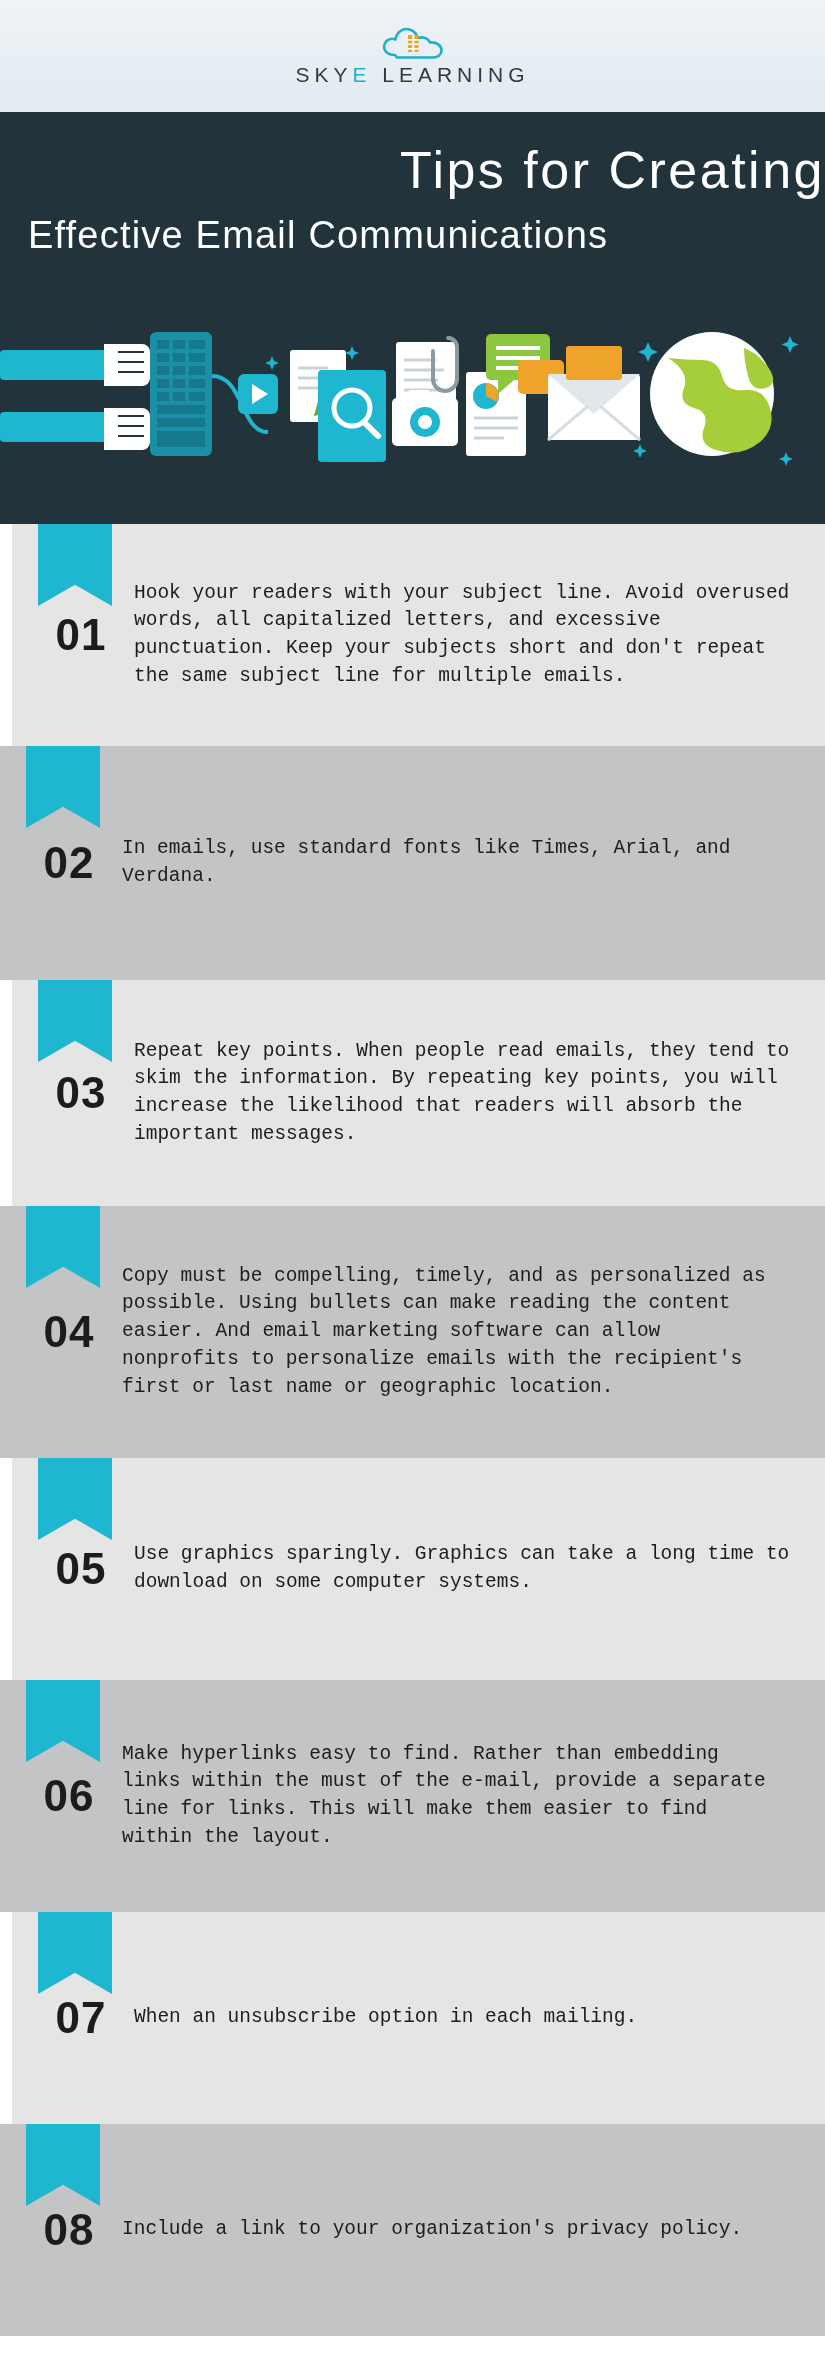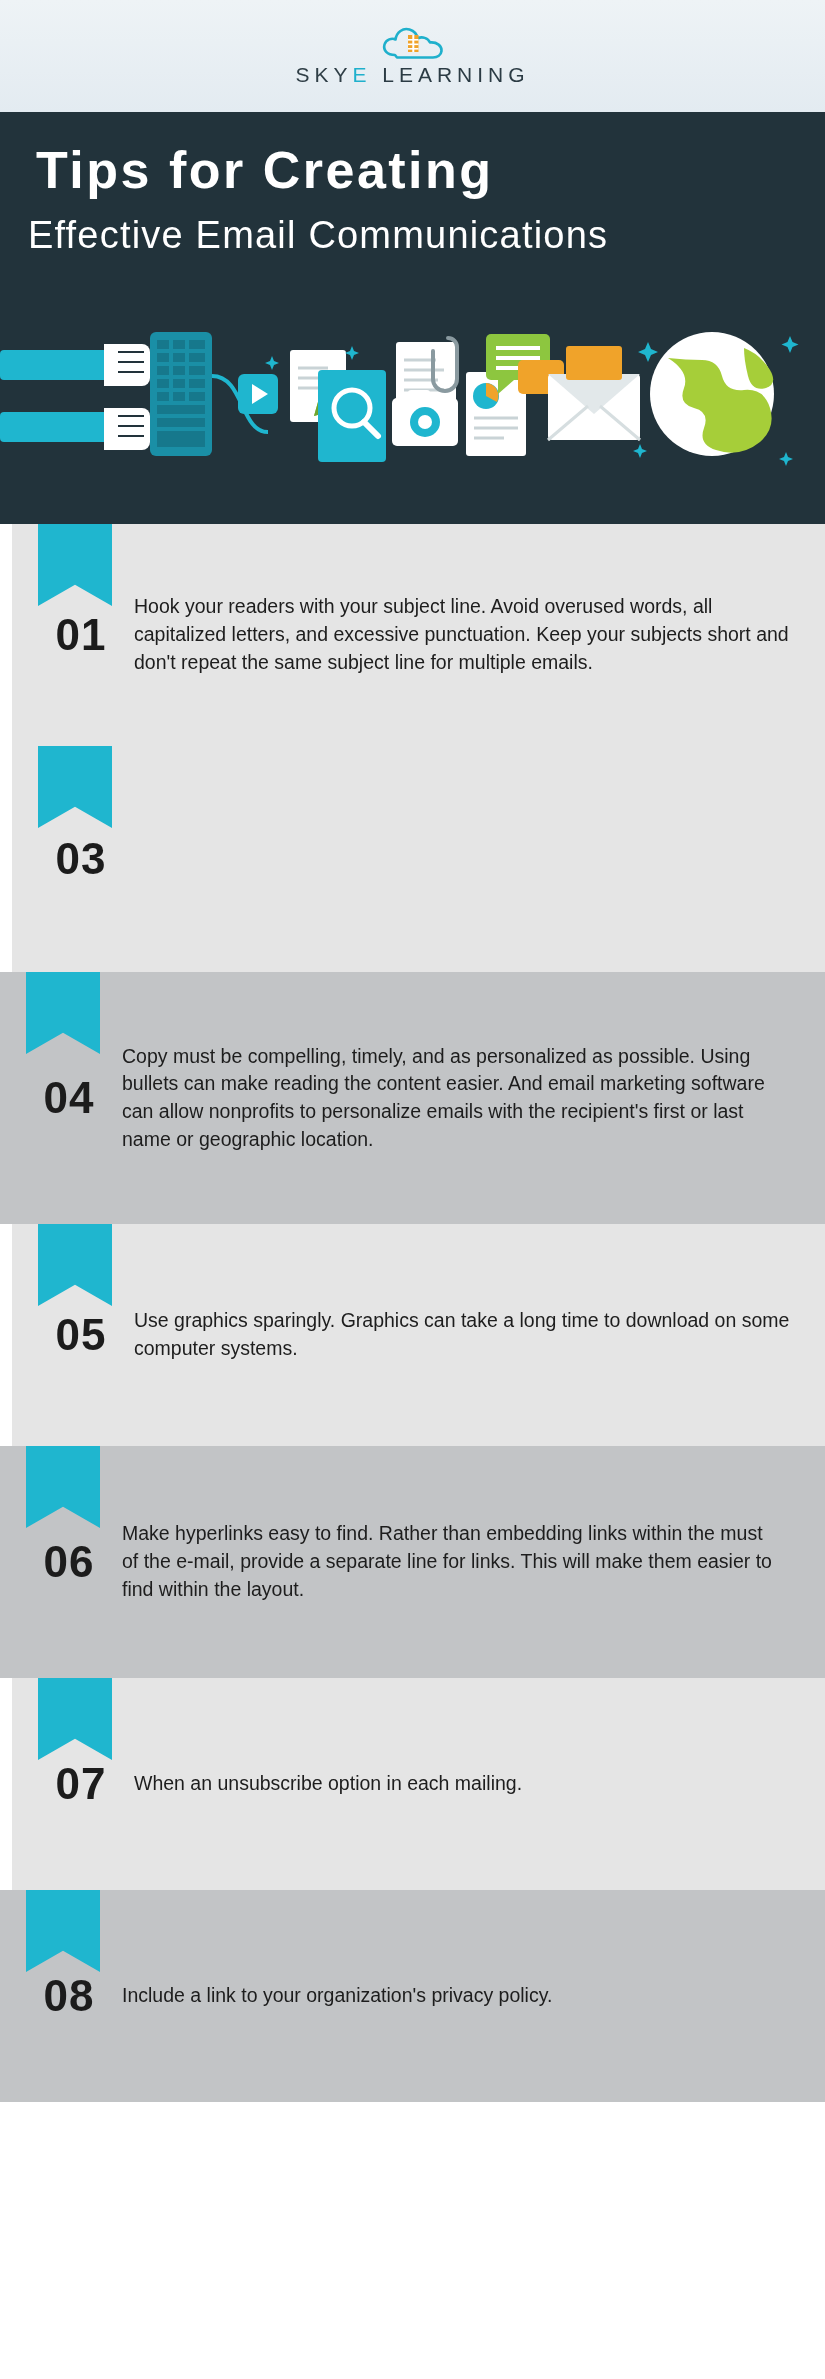--- a/index.html
+++ b/index.html
@@ -44,25 +44,26 @@
 
   
   .hero {
     background: #22333b;
     padding: 26px 0 0 0;
     position: relative;
     height: 412px;
   }
   .hero h1 {
     color: #ffffff;
-    font-weight: 700;
+    font-weight: 400;
     font-size: 52px;
     letter-spacing: 2.5px;
     padding-left: 36px;
     line-height: 1.25;
+    text-align: right;
   }
   .hero h2 {
     color: #ffffff;
     font-weight: 300;
     font-size: 38px;
     letter-spacing: 1.2px;
     padding-left: 28px;
     margin-top: 8px;
     line-height: 1.3;
   }
@@ -106,20 +107,21 @@
     letter-spacing: 1px;
     padding-left: 16px;
   }
   .tip-text {
     flex: 1 1 auto;
     font-size: 19.5px;
     line-height: 1.42;
     color: #1d1d1d;
     padding: 26px 4px 26px 0;
     font-weight: 400;
+    font-family: Liberation Mono, monospace;
   }
 </style>
 </head>
 <body>
 
 <div class="page">
 
   <div class="brand-bar">
     <div class="brand-inner">
       <div class="cloud-logo">
@@ -240,24 +242,30 @@
   </div>
 
   <div class="tips">
 
     <div class="tip-row plain" style="min-height:222px">
       <div class="ribbon"></div>
       <div class="num">01</div>
       <div class="tip-text">Hook your readers with your subject line. Avoid overused words, all capitalized letters, and excessive punctuation. Keep your subjects short and don't repeat the same subject line for multiple emails.</div>
     </div>
 
+    <div class="tip-row alt" style="min-height:234px">
+      <div class="ribbon"></div>
+      <div class="num">02</div>
+      <div class="tip-text">In emails, use standard fonts like Times, Arial, and Verdana.</div>
+    </div>
 
     <div class="tip-row plain" style="min-height:226px">
       <div class="ribbon"></div>
       <div class="num">03</div>
+      <div class="tip-text">Repeat key points. When people read emails, they tend to skim the information. By repeating key points, you will increase the likelihood that readers will absorb the important messages.</div>
     </div>
 
     <div class="tip-row alt" style="min-height:252px">
       <div class="ribbon"></div>
       <div class="num">04</div>
       <div class="tip-text">Copy must be compelling, timely, and as personalized as possible. Using bullets can make reading the content easier. And email marketing software can allow nonprofits to personalize emails with the recipient's first or last name or geographic location.</div>
     </div>
 
     <div class="tip-row plain" style="min-height:222px">
       <div class="ribbon"></div>

